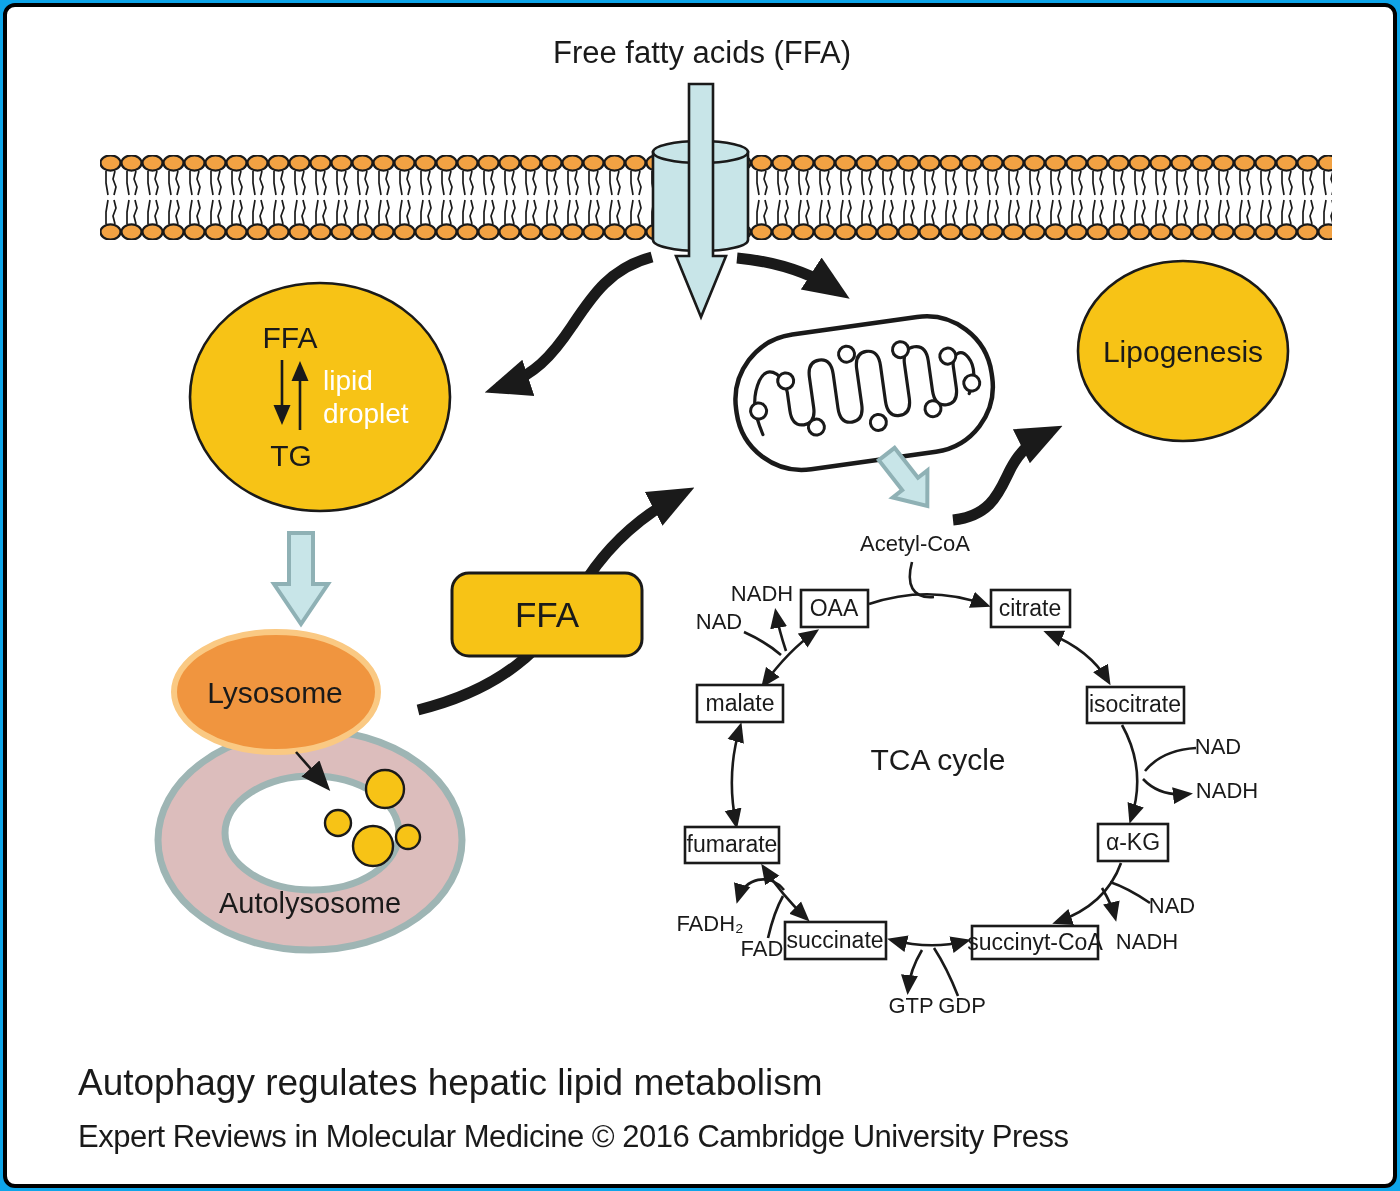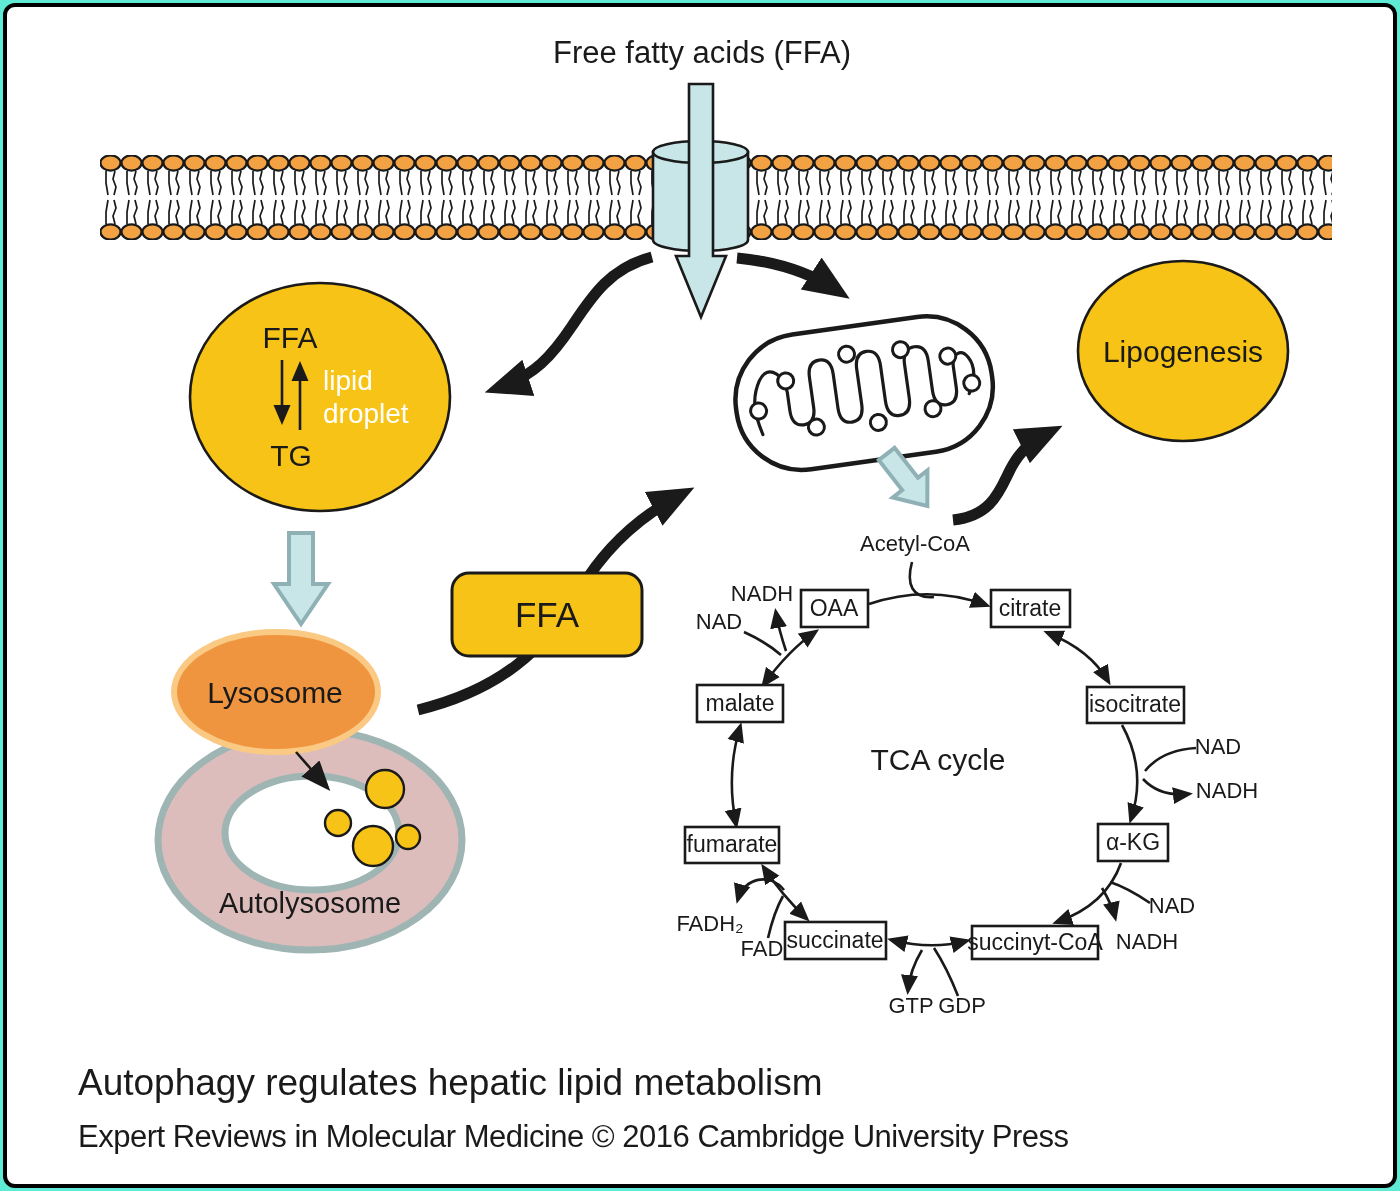--- a/index.html
+++ b/index.html
@@ -1,16 +1,16 @@
 <!DOCTYPE html>
 <html><head>
 <meta charset="utf-8">
 <style>
   html,body{margin:0;padding:0;background:#fff;}
-  .stage{position:relative;width:1400px;height:1191px;background:#5eead4;overflow:hidden;}
+  .stage{position:relative;width:1400px;height:1191px;background:#0ea5e9;overflow:hidden;}
   svg{display:block;}
   text{font-family:"Liberation Sans","DejaVu Sans",sans-serif;fill:#1a1a1a;}
   .t-title{font-size:31px;text-anchor:middle;}
   .t-organelle{font-size:30px;text-anchor:middle;}
   .t-droplet-white{font-size:28px;fill:#ffffff;text-anchor:start;}
   .t-auto{font-size:29px;text-anchor:middle;}
   .t-ffabox{font-size:35px;text-anchor:middle;font-weight:400;}
   .t-box{font-size:23px;text-anchor:middle;}
   .t-cof{font-size:22px;text-anchor:middle;}
   .t-tcatitle{font-size:30px;text-anchor:middle;}

